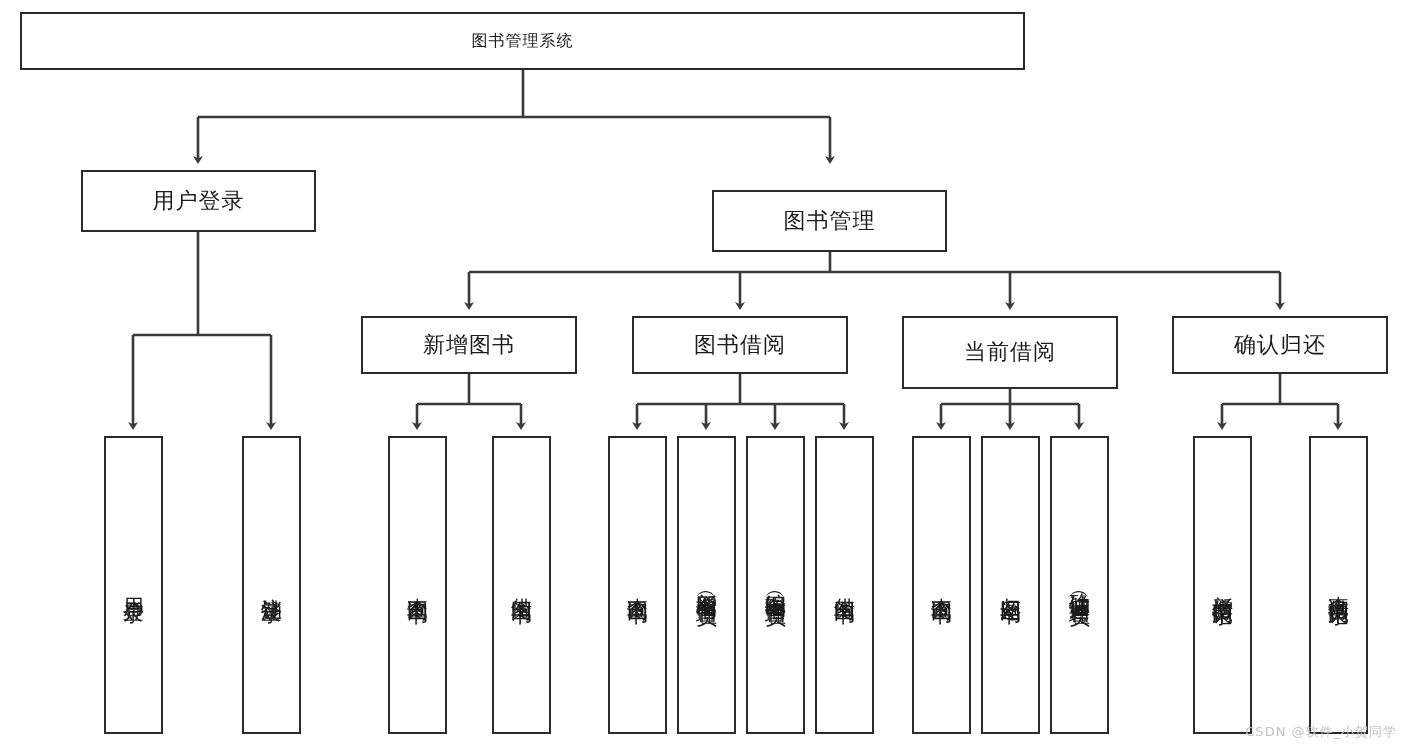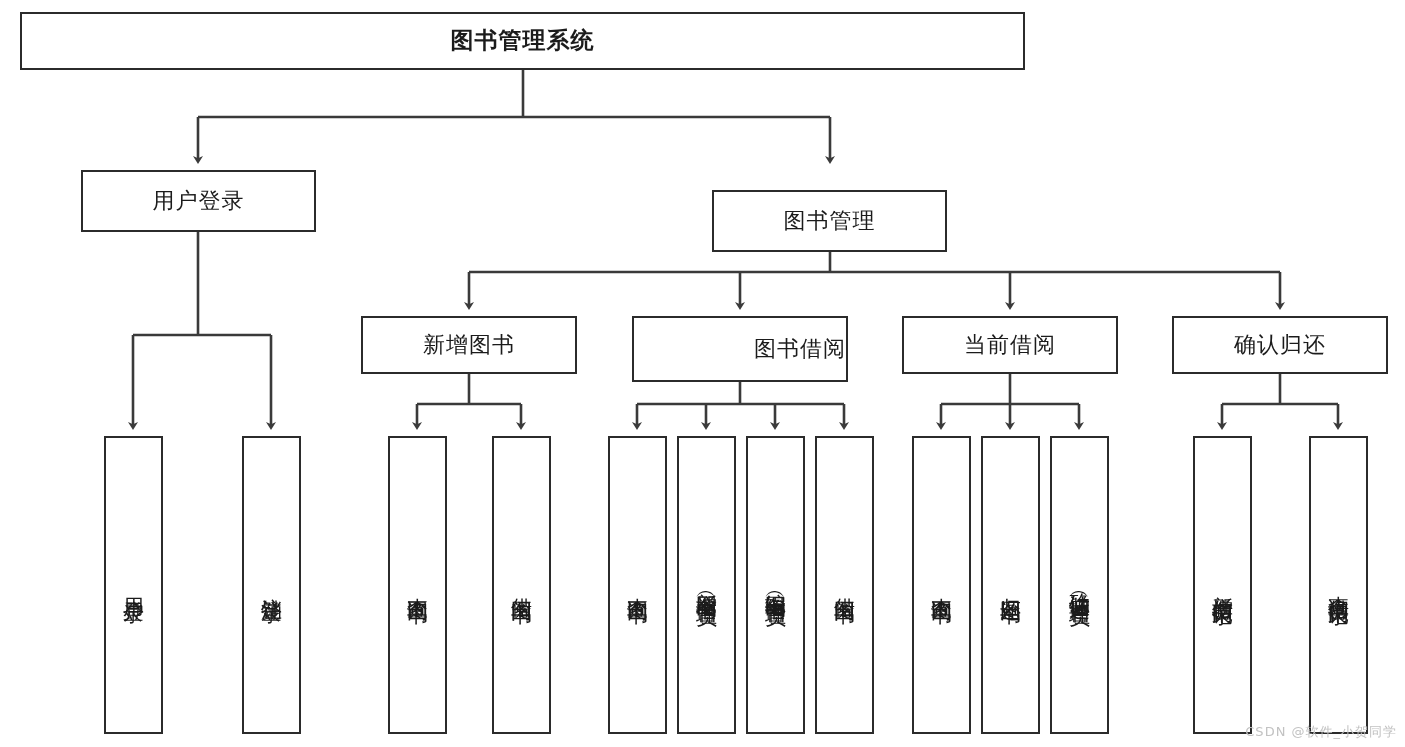--- a/index.html
+++ b/index.html
@@ -34,22 +34,21 @@
     align-items: center;
     justify-content: center;
     color: #1b1b1b;
   }
   .node.horizontal {
     font-size: 22px;
     letter-spacing: 1px;
     line-height: 1.1;
   }
   .node.root {
-    font-size: 23px;
-    font-weight: bold;
+    font-size: 16px;
   }
   .node.vertical {
     writing-mode: vertical-rl;
     text-orientation: upright;
     font-size: 21px;
     letter-spacing: 2px;
     align-items: center;
     justify-content: center;
     padding: 4px 0;
   }
@@ -135,24 +134,24 @@
   <div class="node horizontal" style="left:81px; top:170px; width:235px; height:62px;">
     <span class="label">用户登录</span>
   </div>
   <div class="node horizontal" style="left:712px; top:170px; width:235px; height:62px;margin-top:20px;">
     <span class="label">图书管理</span>
   </div>
 
   <div class="node horizontal" style="left:361px; top:316px; width:216px; height:58px;">
     <span class="label">新增图书</span>
   </div>
-  <div class="node horizontal" style="left:632px; top:316px; width:216px; height:66px;justify-content:flex-end;">
+  <div class="node horizontal" style="left:632px; top:316px; width:216px; height:58px;">
     <span class="label">图书借阅</span>
   </div>
-  <div class="node horizontal" style="left:902px; top:316px; width:216px; height:58px;">
+  <div class="node horizontal" style="left:902px; top:316px; width:216px; height:73px;">
     <span class="label">当前借阅</span>
   </div>
   <div class="node horizontal" style="left:1172px; top:316px; width:216px; height:58px;">
     <span class="label">确认归还</span>
   </div>
 
   <div class="node vertical" style="left:104px; top:436px; width:59px; height:298px;">
     <span class="label">用户登录</span>
   </div>
   <div class="node vertical" style="left:242px; top:436px; width:59px; height:298px;">

